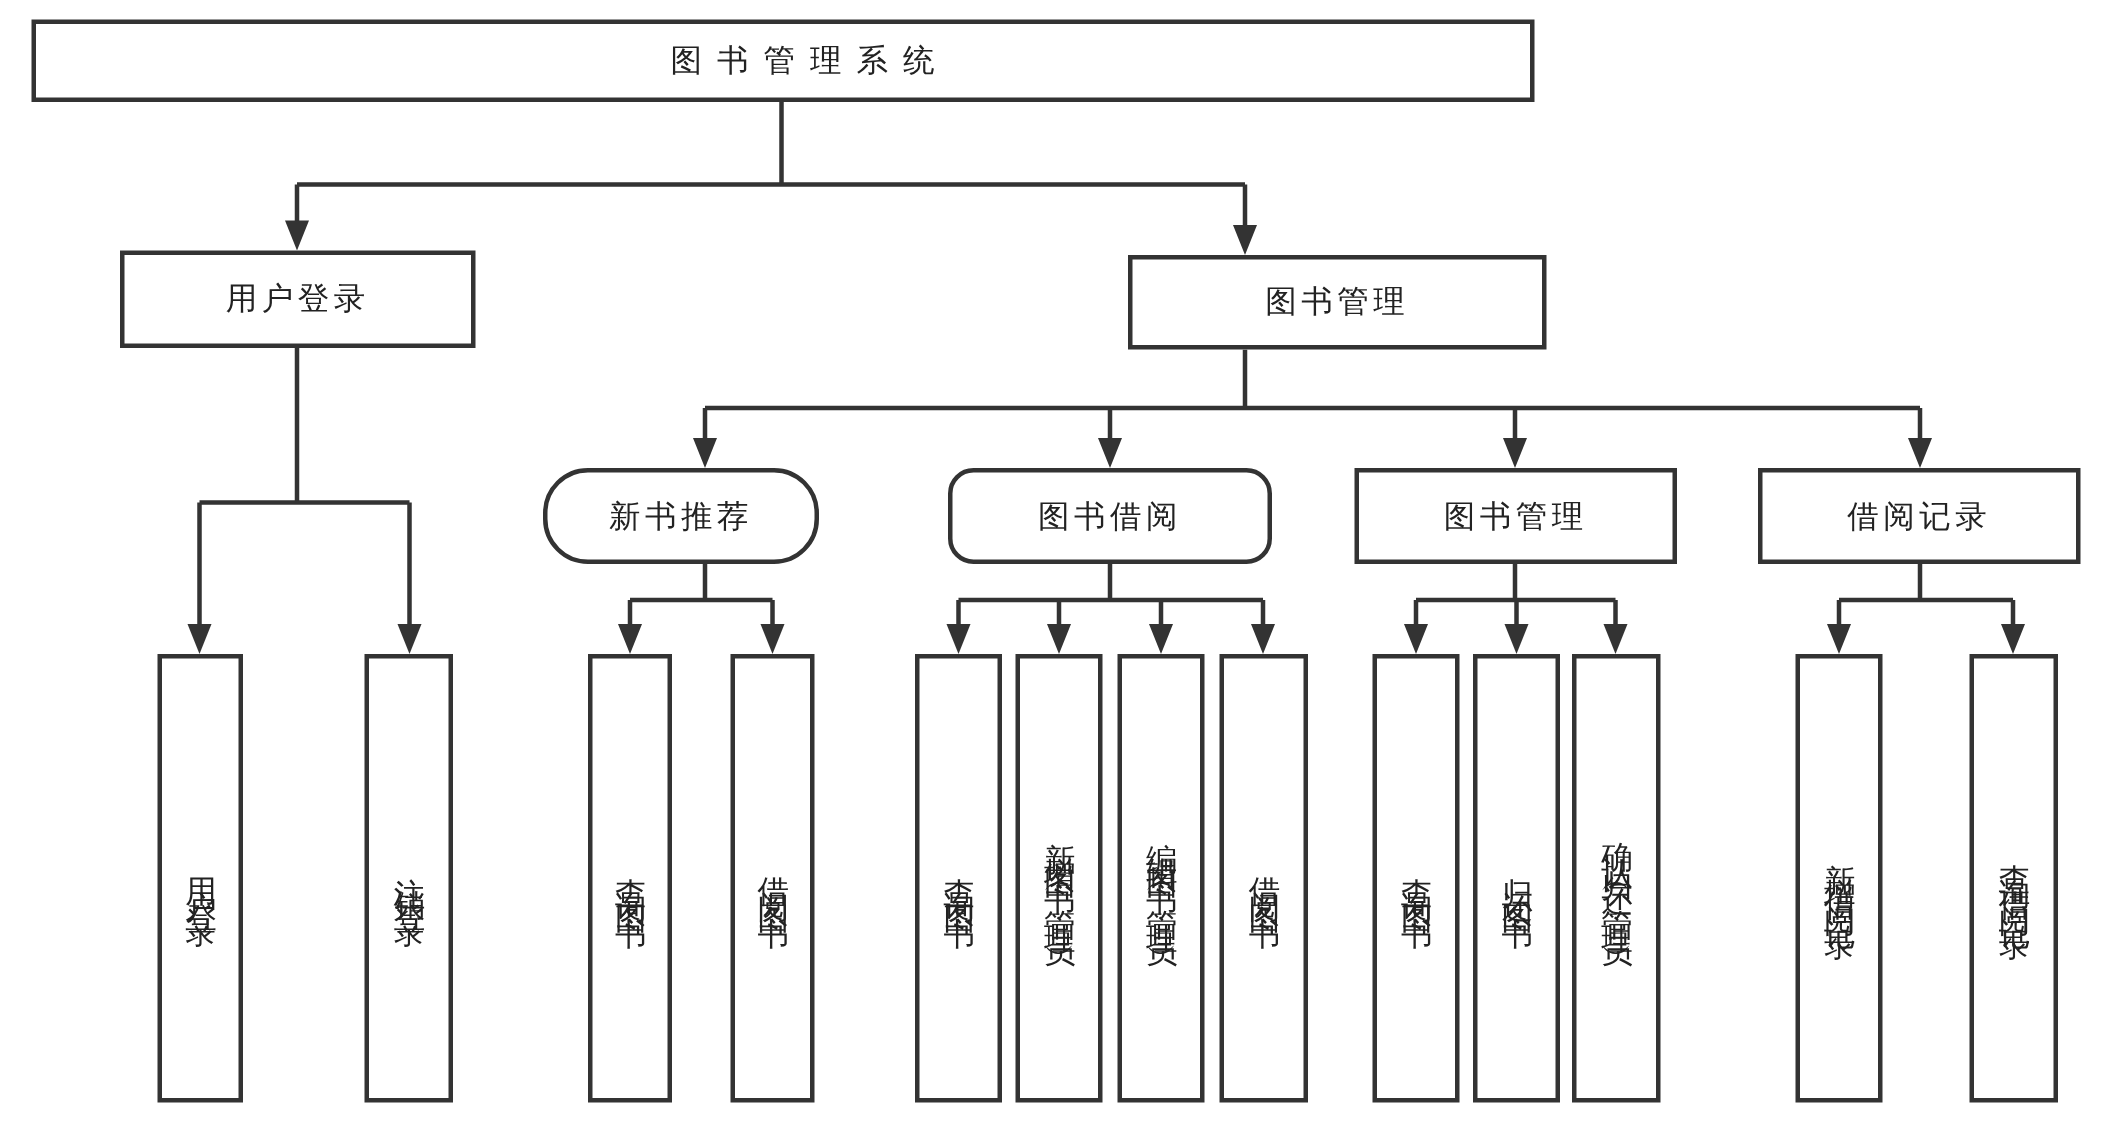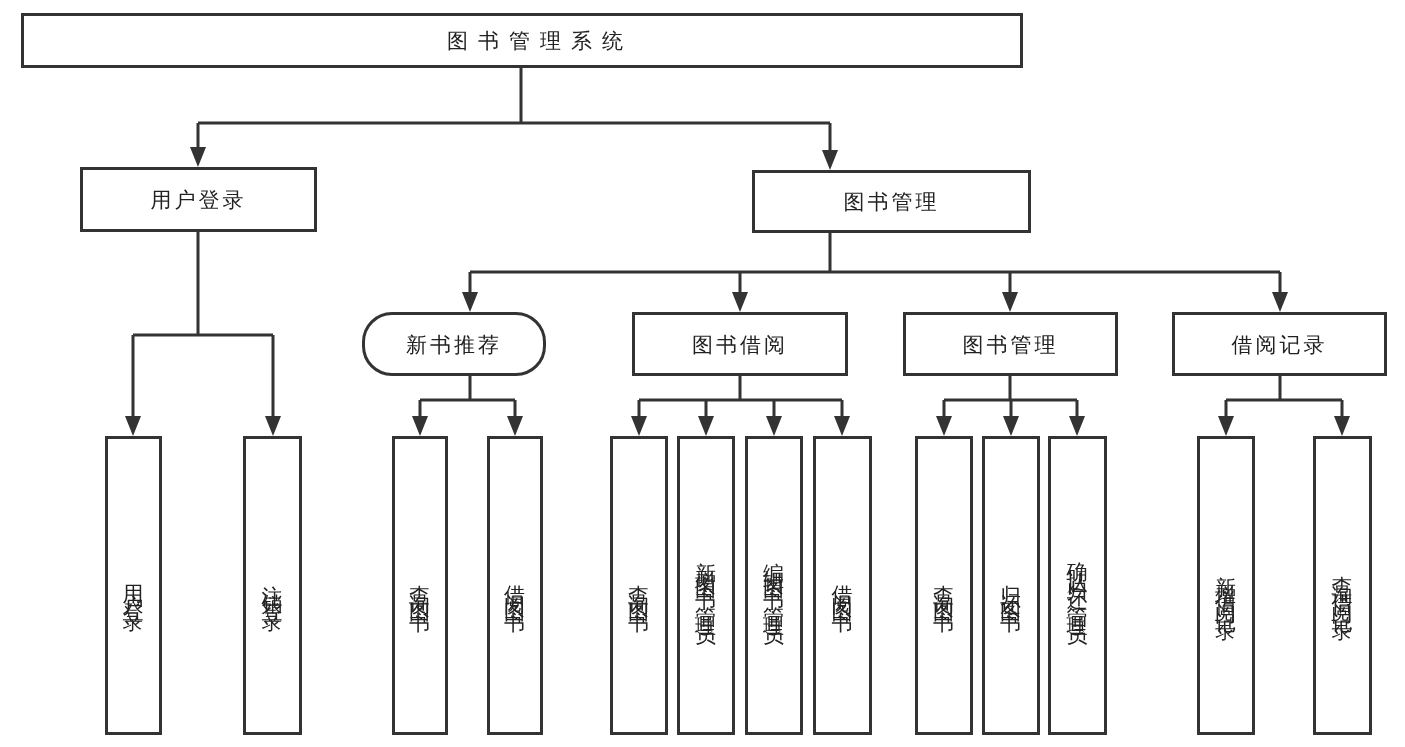--- a/index.html
+++ b/index.html
@@ -134,21 +134,21 @@
   <div class="node" style="left:80px; top:167px; width:237px; height:65px;">
     <span class="h-label">用户登录</span>
   </div>
   <div class="node" style="left:752px; top:170px; width:279px; height:63px;">
     <span class="h-label">图书管理</span>
   </div>
 
   <div class="node" style="left:362px; top:312px; width:184px; height:64px;border-radius:30px;">
     <span class="h-label">新书推荐</span>
   </div>
-  <div class="node" style="left:632px; top:312px; width:216px; height:64px;">
+  <div class="node" style="left:632px; top:312px; width:216px; height:64px;border-radius:17px;">
     <span class="h-label">图书借阅</span>
   </div>
   <div class="node" style="left:903px; top:312px; width:215px; height:64px;">
     <span class="h-label">图书管理</span>
   </div>
   <div class="node" style="left:1172px; top:312px; width:215px; height:64px;">
     <span class="h-label">借阅记录</span>
   </div>
 
   <div class="node" style="left:105px; top:436px; width:57px; height:299px;">

